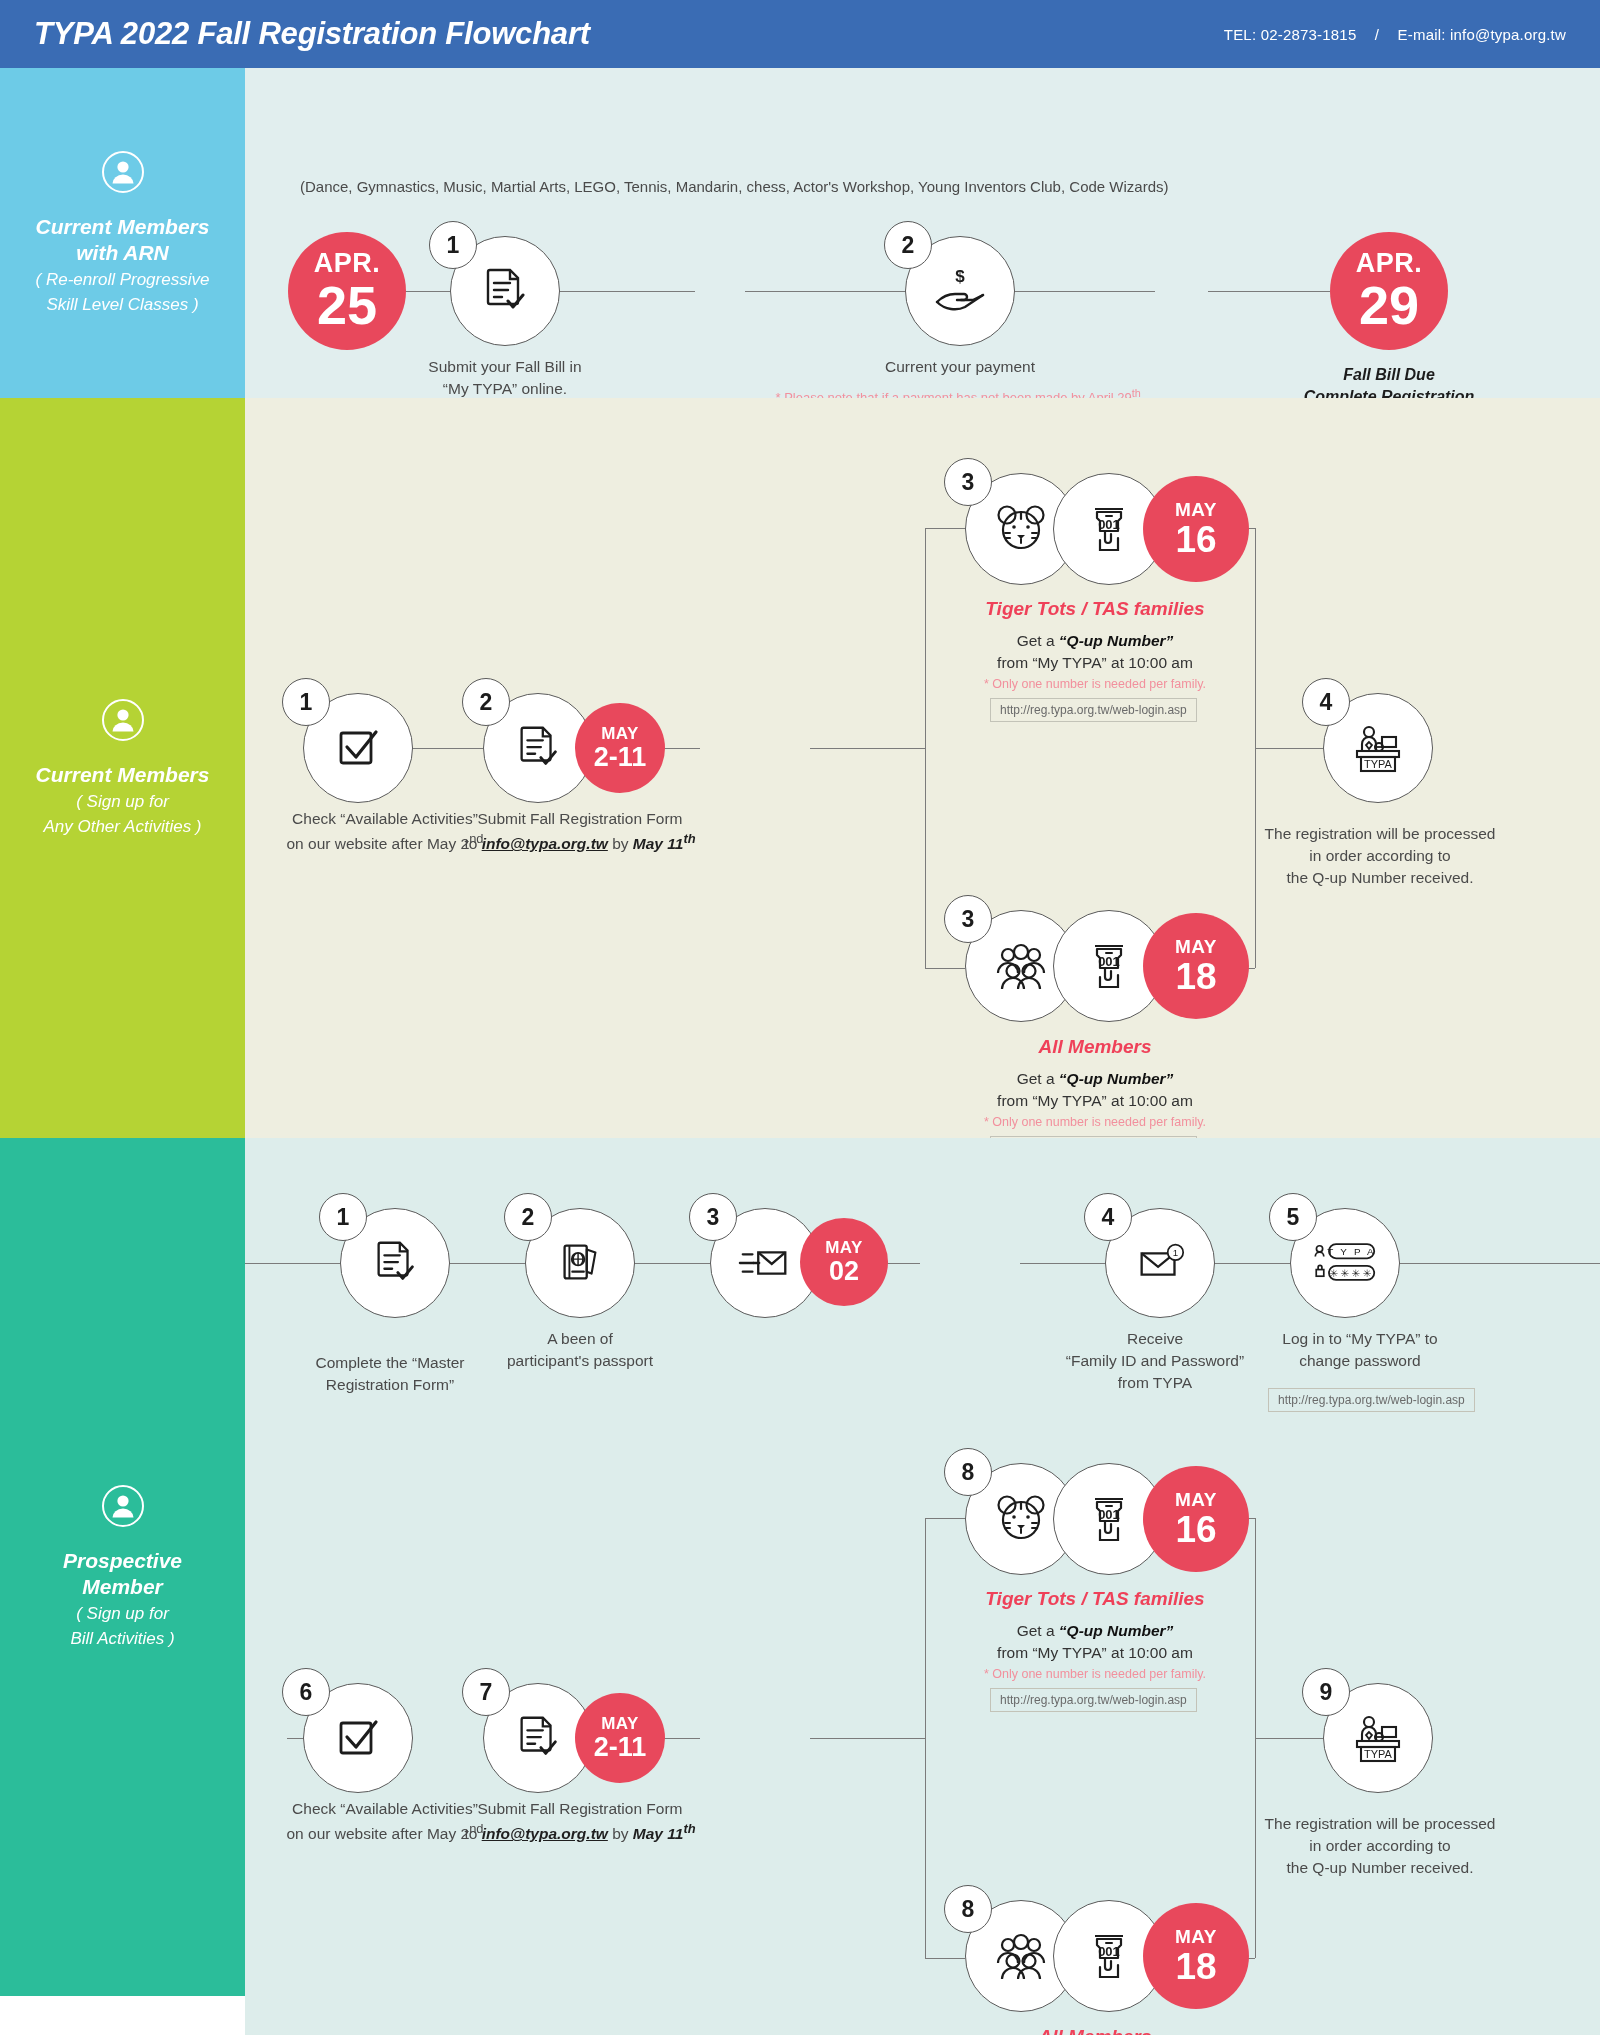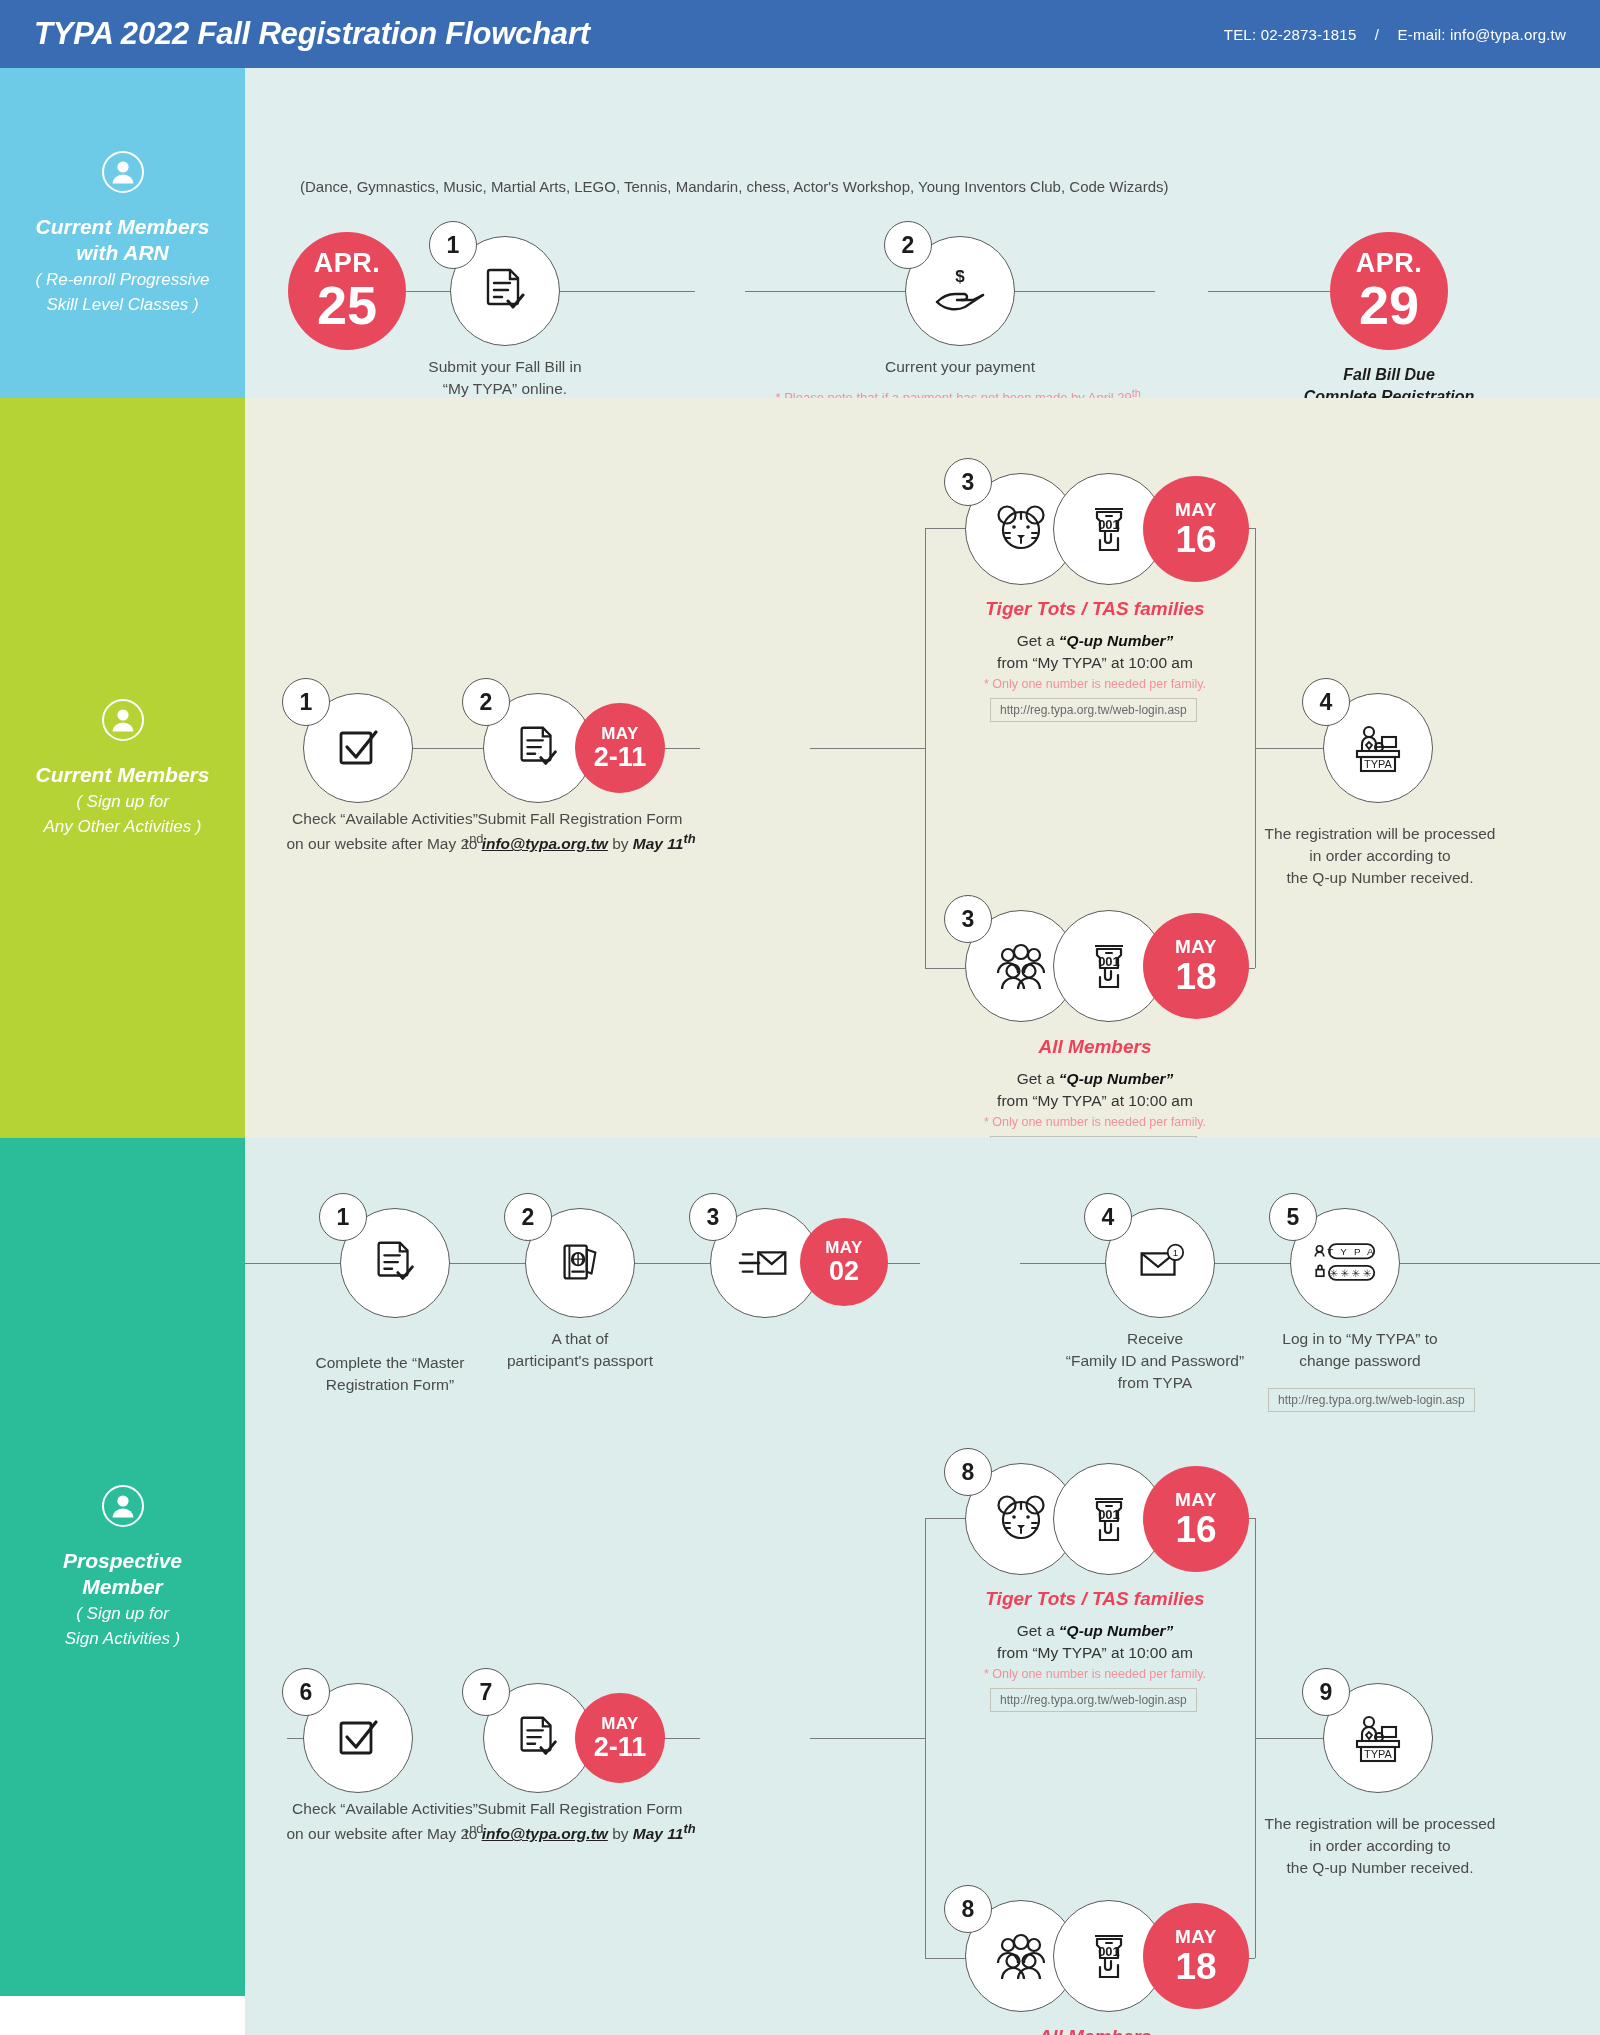--- a/index.html
+++ b/index.html
@@ -357,21 +357,21 @@
   <div class="sidebar" style="height:858px">
     <div class="avatar">
       <svg width="44" height="44" viewBox="0 0 44 44">
         <circle cx="22" cy="22" r="20" fill="none" stroke="#fff" stroke-width="2"></circle>
         <circle cx="22" cy="17" r="5.6" fill="#fff"></circle>
         <path d="M11.5 33.5a10.5 9 0 0 1 21 0z" fill="#fff"></path>
       </svg>
     </div>
     <div class="s-title">Prospective Member</div>
     <div class="s-sub">( Sign up for</div>
-    <div class="s-sub">Sign Activities )</div>
+    <div class="s-sub">Bill Activities )</div>
   </div>
 
   <div class="content" style="height:897px">
 
     <div class="connector" style="left:0px; top:125px; width:95px;"></div>
     <div class="connector" style="left:195px; top:125px; width:85px;"></div>
     <div class="connector" style="left:380px; top:125px; width:85px;"></div>
     <div class="connector" style="left:590px; top:125px; width:85px;"></div>
     <div class="connector" style="left:775px; top:125px; width:85px;"></div>
     <div class="connector" style="left:960px; top:125px; width:395px;"></div>
@@ -395,21 +395,21 @@
       <svg width="52" height="52" viewBox="0 0 54 54">
         <rect x="11" y="9" width="23" height="34" rx="2" fill="none" stroke="#1c1c1c" stroke-width="2.4"></rect>
         <path d="M16 9v34" stroke="#1c1c1c" stroke-width="2"></path>
         <circle cx="25" cy="23" r="6.5" fill="none" stroke="#1c1c1c" stroke-width="2"></circle>
         <path d="M18.5 23h13M25 16.5v13M22 17.5a9 9 0 0 0 0 11M28 17.5a9 9 0 0 1 0 11" fill="none" stroke="#1c1c1c" stroke-width="1.5"></path>
         <path d="M19 36h12" stroke="#1c1c1c" stroke-width="2.2" stroke-linecap="round"></path>
         <path d="M34 13l9 3-4 22-5-2z" fill="none" stroke="#1c1c1c" stroke-width="2.2" stroke-linejoin="round"></path>
       </svg>
     </div>
     <div class="cap" style="left:215px; top:190px; width:240px;">
-      <div>A that of</div>
+      <div>A been of</div>
       <div>participant's passport</div>
     </div>
 
     <div class="node big" style="left:465px; top:70px;">
       <div class="badge-num">3</div>
       <svg width="56" height="56" viewBox="0 0 58 58">
         <path d="M22 18h28v22H22z" fill="none" stroke="#1c1c1c" stroke-width="2.4"></path>
         <path d="M22 18l14 12 14-12" fill="none" stroke="#1c1c1c" stroke-width="2.4"></path>
         <path d="M6 20h10M3 29h14M6 38h10" stroke="#1c1c1c" stroke-width="2.4" stroke-linecap="round"></path>
         <path d="M17 29h6" stroke="#1c1c1c" stroke-width="2.4" stroke-linecap="round"></path>

